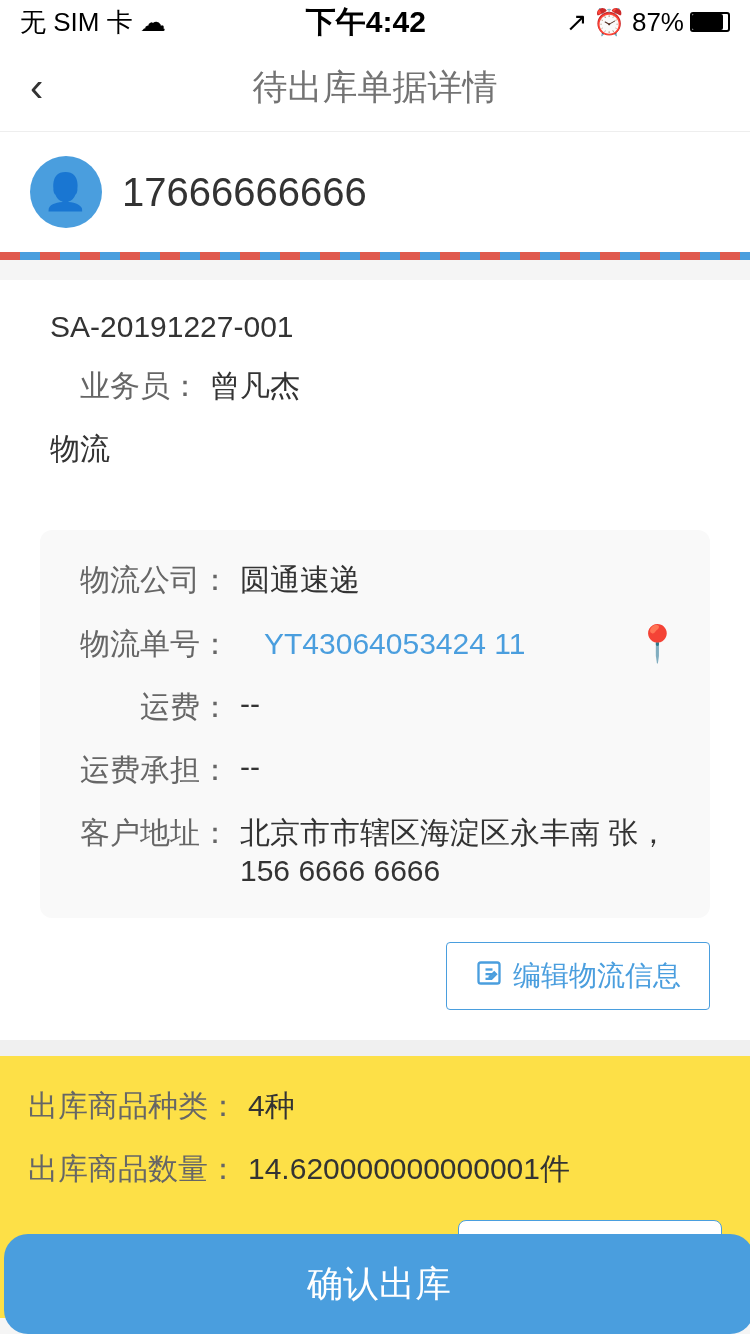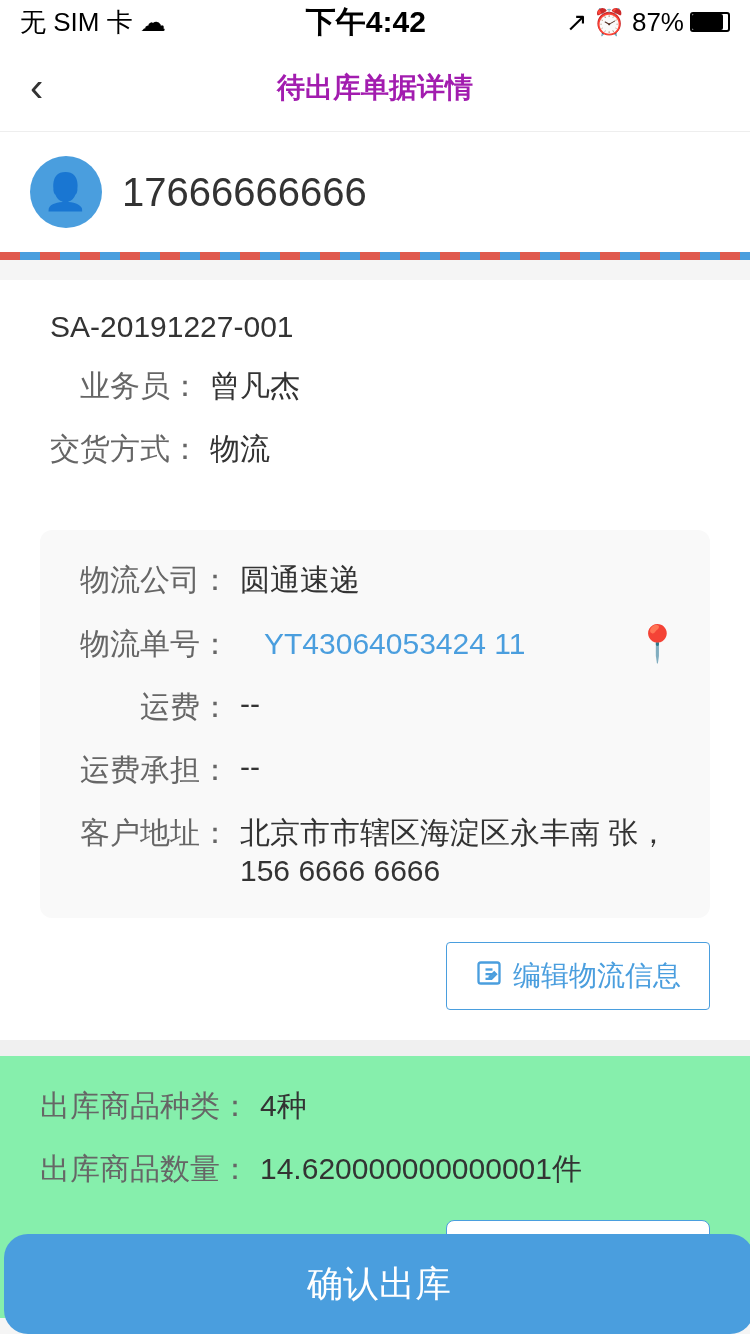--- a/index.html
+++ b/index.html
@@ -55,23 +55,23 @@
       border-bottom: 1px solid #eee;
     }
     .nav-back {
       position: absolute;
       left: 30px;
       font-size: 40px;
       color: #333;
       cursor: pointer;
     }
     .nav-title {
-      font-size: 28px;
-      font-weight: 700;
-      color: #a21caf;
+      font-size: 35px;
+      font-weight: 400;
+      color: #737373;
     }
 
     
     .customer-header {
       background: #fff;
       padding: 24px 30px;
       display: flex;
       align-items: center;
       gap: 20px;
       margin-bottom: 0;
@@ -176,22 +176,22 @@
 
     
     .grey-divider {
       width: 100%;
       height: 16px;
       background: #f0f0f0;
     }
 
     
     .goods-section {
-      background: #86efac;
-      padding: 30px 40px;
+      background: #fde047;
+      padding: 30px 28px;
     }
 
     
     .view-detail-btn {
       display: flex;
       align-items: center;
       gap: 10px;
       border: 1.5px solid #4a9ede;
       border-radius: 8px;
       padding: 14px 28px;
@@ -260,21 +260,20 @@
 
 <div class="section">
   <div class="info-row">
     <span class="info-value">SA-20191227-001</span>
   </div>
   <div class="info-row">
     <span class="info-label">业务员：</span>
     <span class="info-value">曾凡杰</span>
   </div>
   <div class="info-row">
-    <span class="info-label">交货方式：</span>
     <span class="info-value">物流</span>
   </div>
 </div>
 
 <div class="section" style="margin-top:0; padding-top:10px;">
   <div class="logistics-card">
     <div class="info-row">
       <span class="info-label">物流公司：</span>
       <span class="info-value">圆通速递</span>
     </div>

